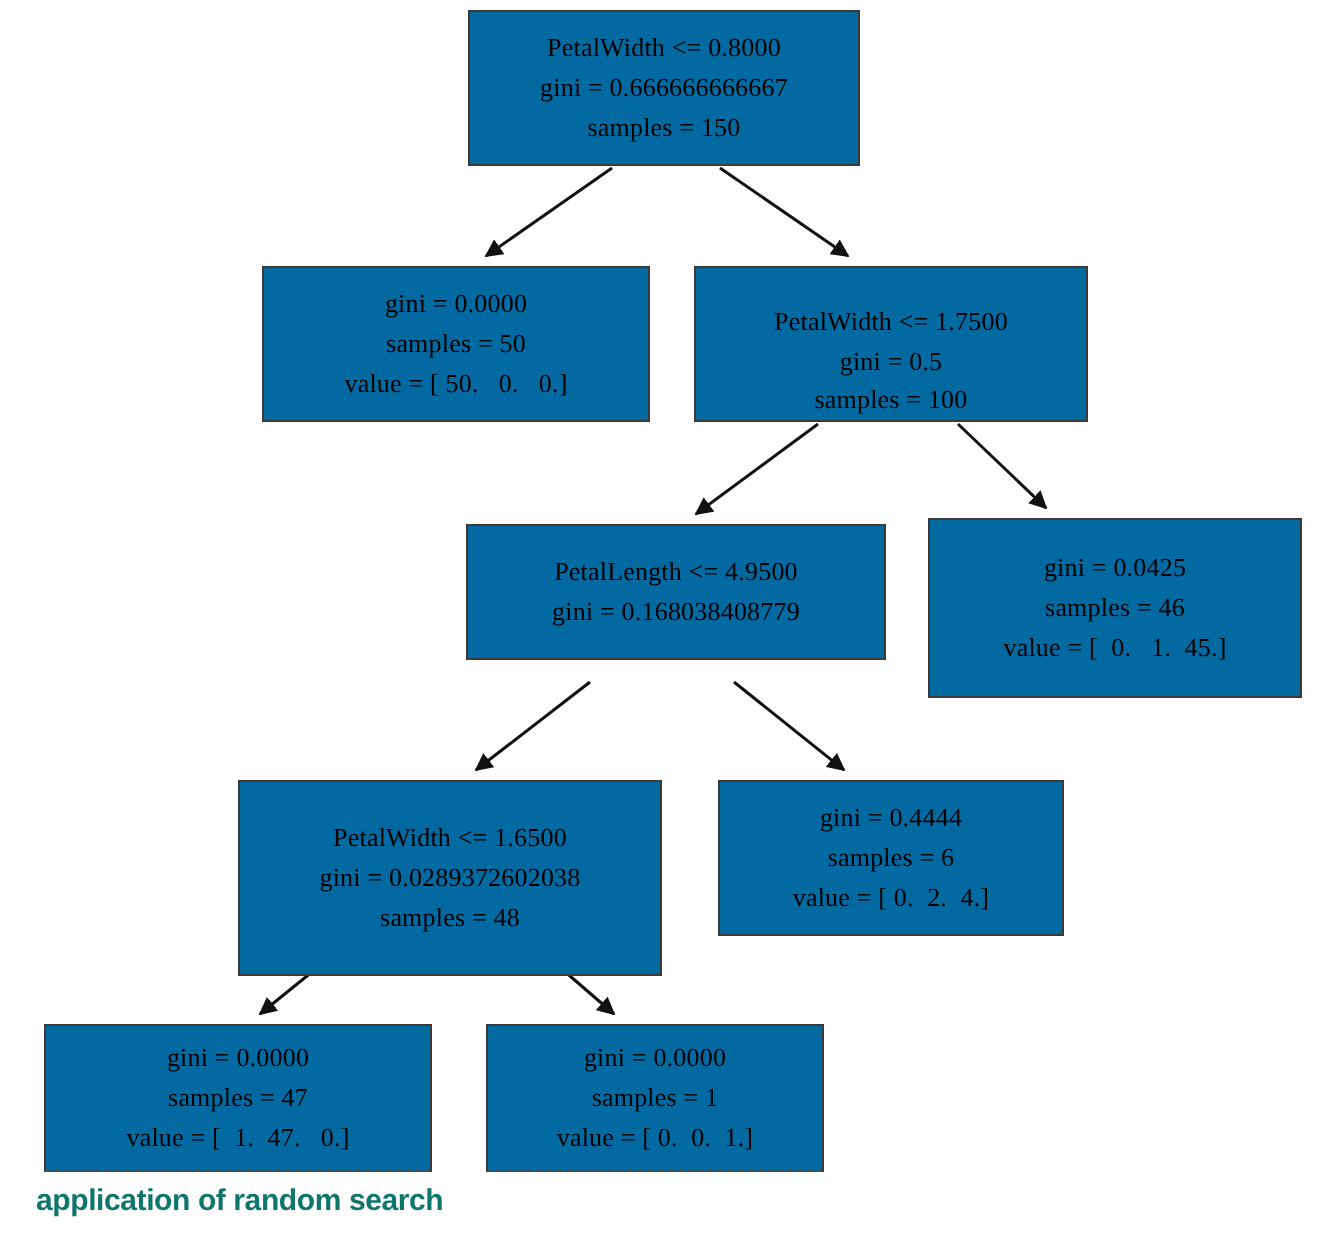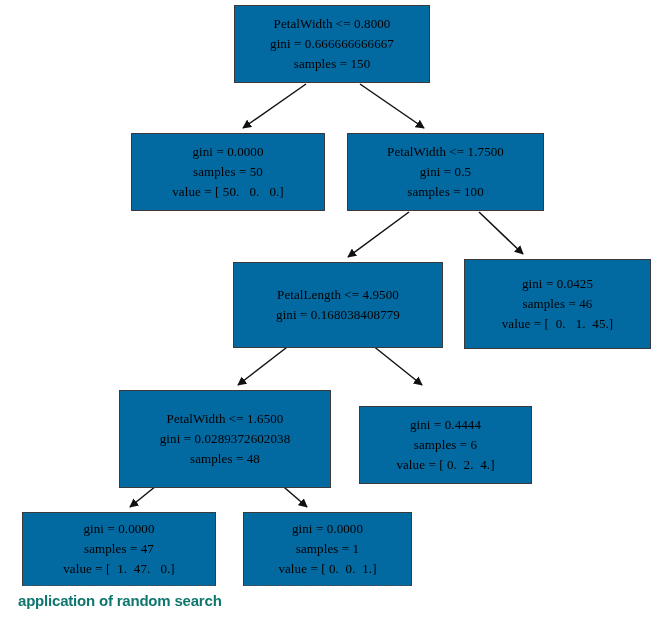--- a/index.html
+++ b/index.html
@@ -88,44 +88,44 @@
     <span class="line">gini = 0.666666666667</span>
     <span class="line">samples = 150</span>
   </div>
 
   <div class="node" style="left:131px; top:133px; width:194px; height:78px;">
     <span class="line">gini = 0.0000</span>
     <span class="line">samples = 50</span>
     <span class="line">value = [ 50.   0.   0.]</span>
   </div>
 
-  <div class="node" style="left:347px; top:133px; width:197px; height:78px;">
+  <div class="node" style="left:347px; top:133px; width:197px; height:78px;justify-content:flex-end;">
     <span class="line">PetalWidth &lt;= 1.7500</span>
     <span class="line">gini = 0.5</span>
     <span class="line">samples = 100</span>
   </div>
 
-  <div class="node" style="left:233px; top:262px; width:210px; height:86px;">
+  <div class="node" style="left:233px; top:262px; width:210px; height:68px;">
     <span class="line">PetalLength &lt;= 4.9500</span>
     <span class="line">gini = 0.168038408779</span>
   </div>
 
   <div class="node" style="left:464px; top:259px; width:187px; height:90px;">
     <span class="line">gini = 0.0425</span>
     <span class="line">samples = 46</span>
     <span class="line">value = [  0.   1.  45.]</span>
   </div>
 
   <div class="node" style="left:119px; top:390px; width:212px; height:98px;">
     <span class="line">PetalWidth &lt;= 1.6500</span>
     <span class="line">gini = 0.0289372602038</span>
     <span class="line">samples = 48</span>
   </div>
 
-  <div class="node" style="left:359px; top:390px; width:173px; height:78px;margin-top:16px;">
+  <div class="node" style="left:359px; top:390px; width:173px; height:78px;">
     <span class="line">gini = 0.4444</span>
     <span class="line">samples = 6</span>
     <span class="line">value = [ 0.  2.  4.]</span>
   </div>
 
   <div class="node frayed" style="left:22px; top:512px; width:194px; height:74px;">
     <span class="line">gini = 0.0000</span>
     <span class="line">samples = 47</span>
     <span class="line">value = [  1.  47.   0.]</span>
   </div>

